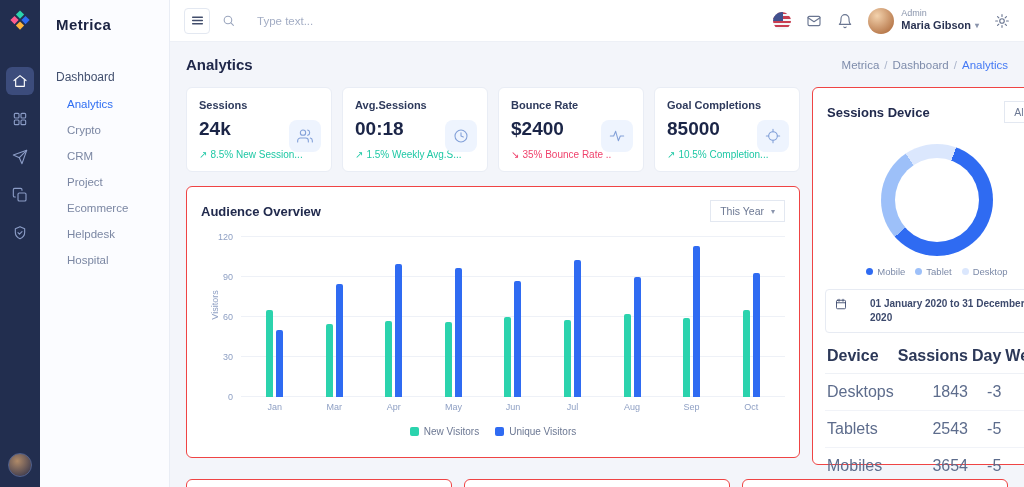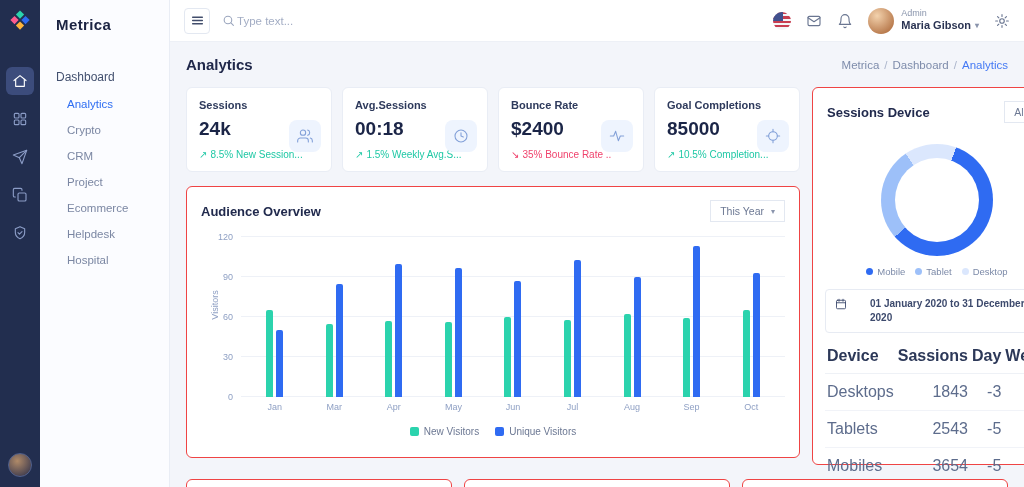--- a/index.html
+++ b/index.html
@@ -19,21 +19,21 @@
   .sidebar{width:130px;background:#fbfcff;border-right:1px solid #e9edf5;padding:16px 0;flex-shrink:0;}
   .brand{font-size:15px;font-weight:bold;color:#1b2342;padding:0 16px;letter-spacing:.4px;margin-bottom:30px;}
   .menu-head{font-size:12px;color:#42506f;padding:7px 16px;cursor:pointer;}
   .menu-item{font-size:11.5px;color:#7b87a3;padding:7px 16px 7px 27px;cursor:pointer;}
   .menu-item.active{color:#2f6ef2;}
 
   
   .main{flex:1;display:flex;flex-direction:column;min-width:0;}
   .topbar{height:42px;background:#fff;border-bottom:1px solid #edf0f6;display:flex;align-items:center;padding:0 14px;flex-shrink:0;}
   .hamburger{width:26px;height:26px;border:1px solid #e3e8f1;border-radius:4px;background:#fff;display:flex;align-items:center;justify-content:center;color:#414d6b;cursor:pointer;}
-  .search{display:flex;align-items:center;gap:2px;margin-left:12px;color:#9aa5bd;}
+  .search{display:flex;align-items:center;gap:22px;margin-left:12px;color:#9aa5bd;}
   .search input{border:0;outline:0;background:transparent;font-size:11.5px;width:140px;color:#3c4a6b;font-family:inherit;}
   .search input::placeholder{color:#a3adc4;}
   .topbar-right{margin-left:auto;display:flex;align-items:center;gap:15px;}
   .icon-btn{color:#6a7691;display:flex;align-items:center;cursor:pointer;}
   .flag{width:18px;height:18px;border-radius:50%;overflow:hidden;position:relative;background:repeating-linear-gradient(180deg,#c83d50 0 2.2px,#f4f4f6 2.2px 4.4px);cursor:pointer;flex-shrink:0;}
   .flag::after{content:"";position:absolute;left:0;top:0;width:10px;height:9px;background:#41518e;}
   .user-menu{display:flex;align-items:center;gap:7px;cursor:pointer;}
   .user-avatar{width:26px;height:26px;border-radius:50%;background:radial-gradient(circle at 35% 30%,#f3d2ad,#b97b4e 75%);}
   .user-texts{line-height:1.25;}
   .user-role{font-size:9px;color:#8b96ad;}

